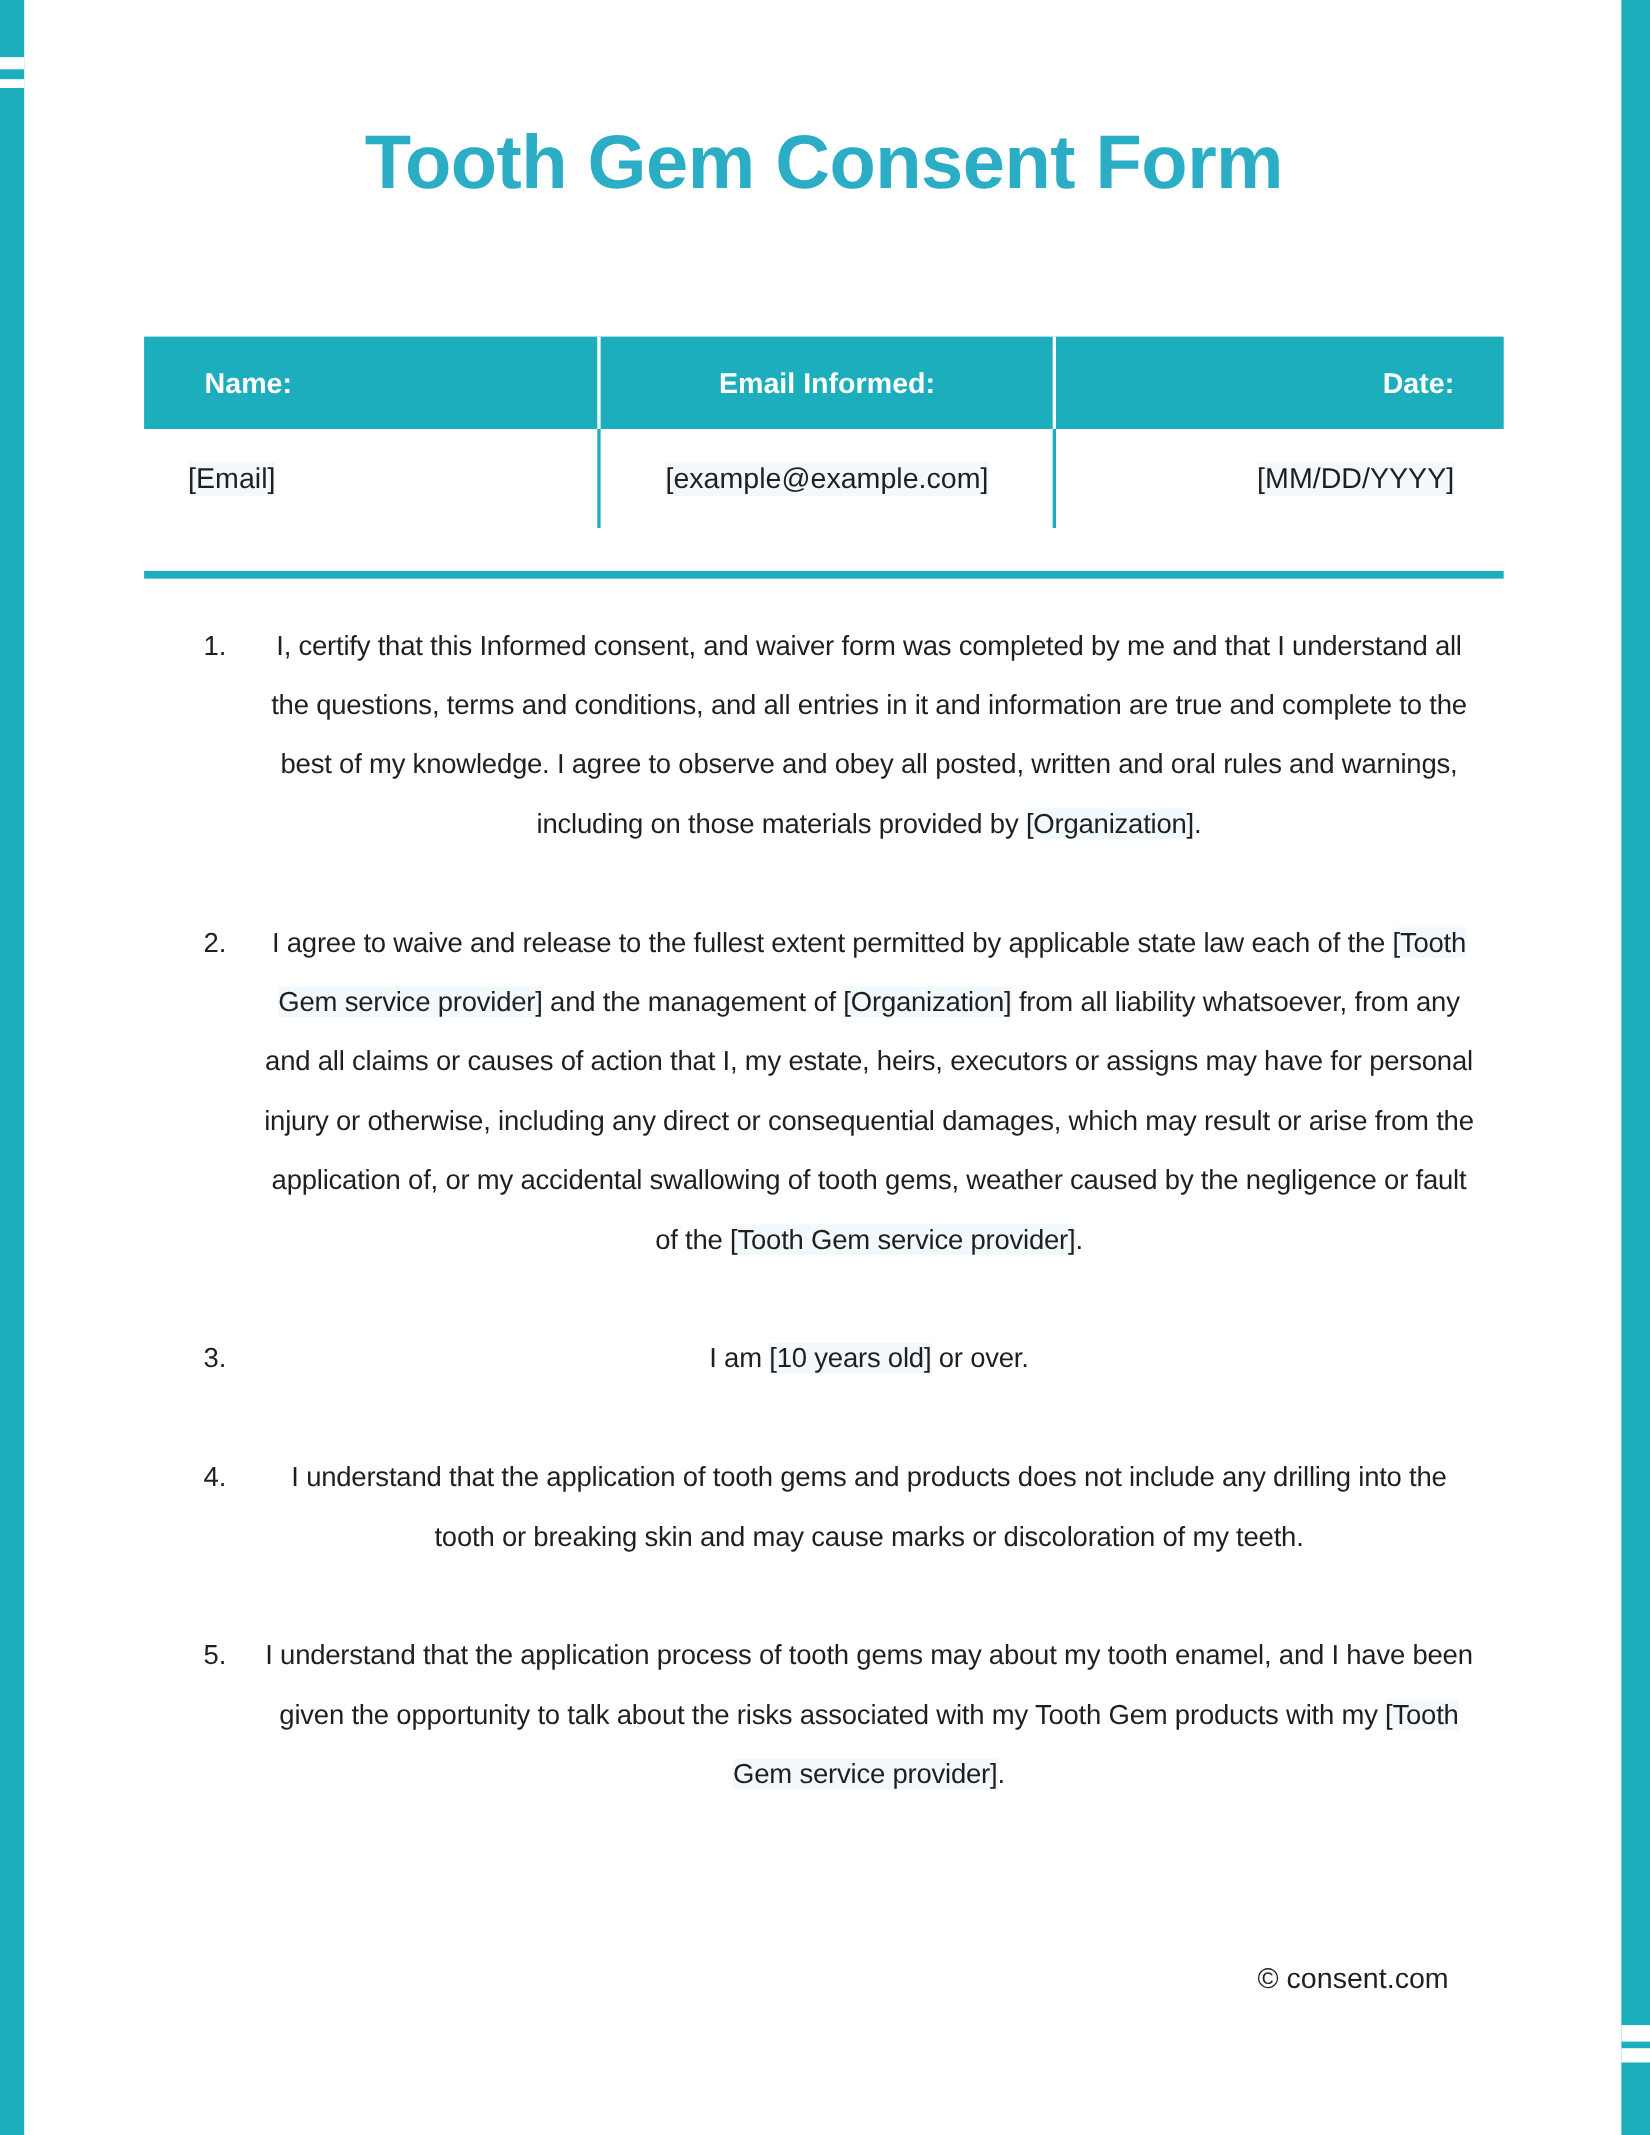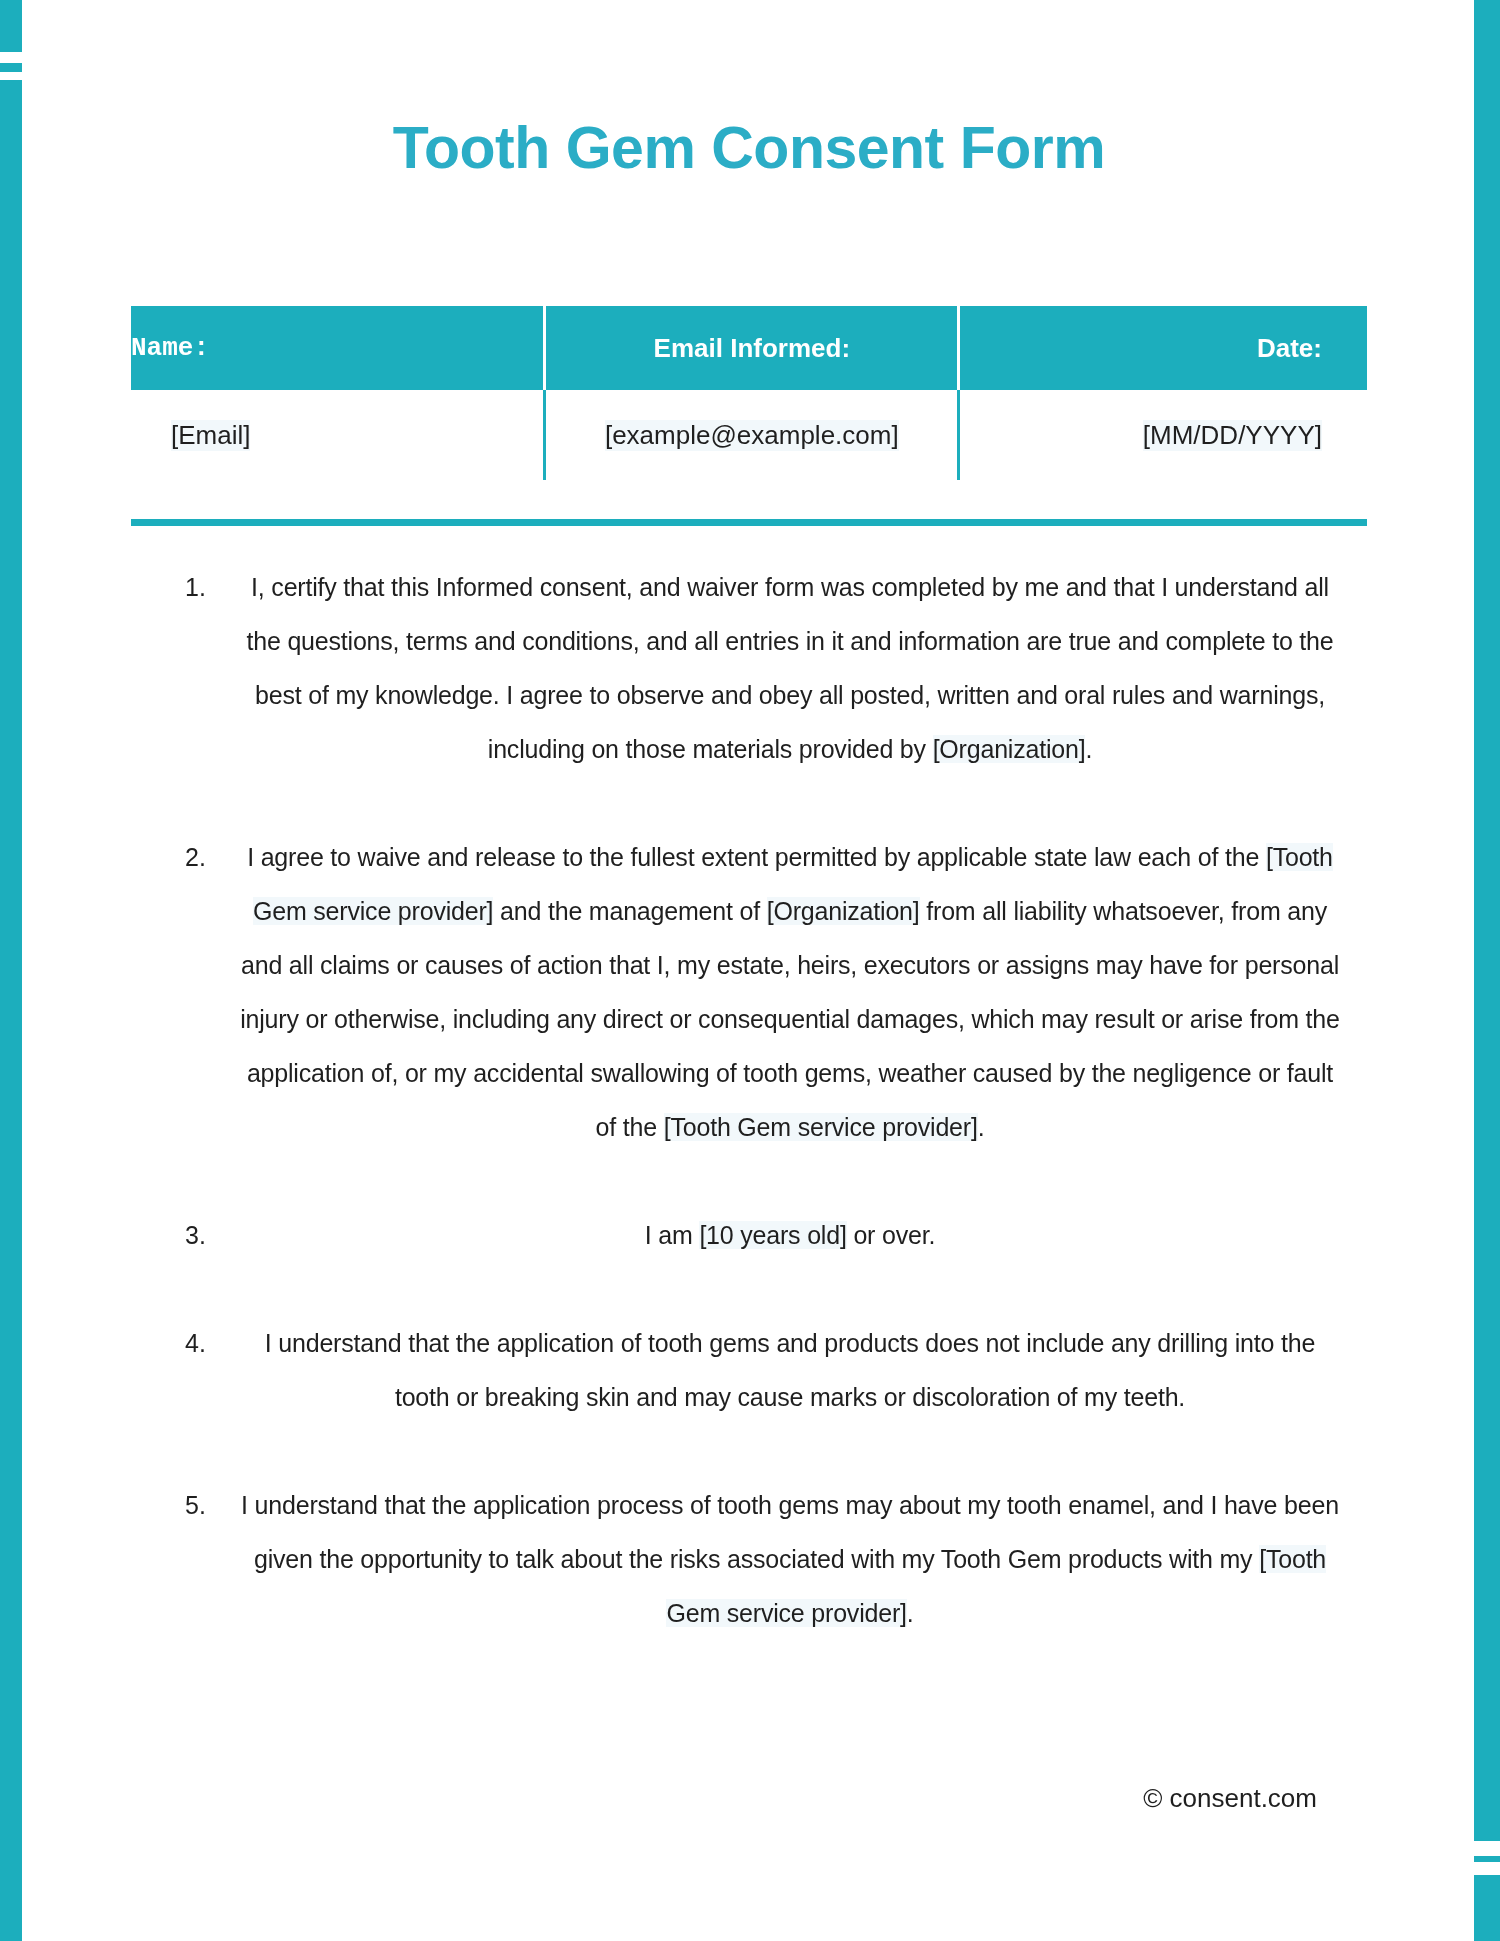--- a/index.html
+++ b/index.html
@@ -26,40 +26,40 @@
   .slit-l1{left:0;width:22px;top:52px;height:11px;}
   .slit-l2{left:0;width:22px;top:72px;height:8px;}
   .slit-r1{right:0;width:26px;top:1841px;height:15px;}
   .slit-r2{right:0;width:26px;top:1862px;height:13px;}
 
   .content{position:absolute;left:131px;top:0;width:1236px;}
 
   .doc-title{
     margin-top:116px;
     text-align:center;
-    font-size:59px;
+    font-size:69px;
     line-height:64px;
     font-weight:700;
     color:var(--title);
     letter-spacing:-0.5px;
   }
 
   
   .info-table{margin-top:126px;width:100%;}
   .row{display:flex;width:100%;}
   .cell{flex:0 0 auto;}
   .c1{width:33.6%;}
   .c2{width:33.5%;}
   .c3{width:32.9%;border-radius:23px;}
   .head{height:84px;background:var(--accent);}
   .head .cell{
     display:flex;align-items:center;
     color:#fff;font-weight:700;font-size:26px;
   }
-  .head .c1{font-family:Liberation Mono, monospace;}
+  .head .c1{padding-left:55px;}
   .head .c2{justify-content:center;}
   .head .c3{justify-content:flex-end;padding-right:45px;}
   .head .c1,.head .c2{border-right:3px solid #fff;}
   .vals{height:90px;}
   .vals .cell{
     display:flex;align-items:center;
     font-size:26px;color:var(--ink);
   }
   .vals .c1{padding-left:40px;}
   .vals .c2{justify-content:center;}

